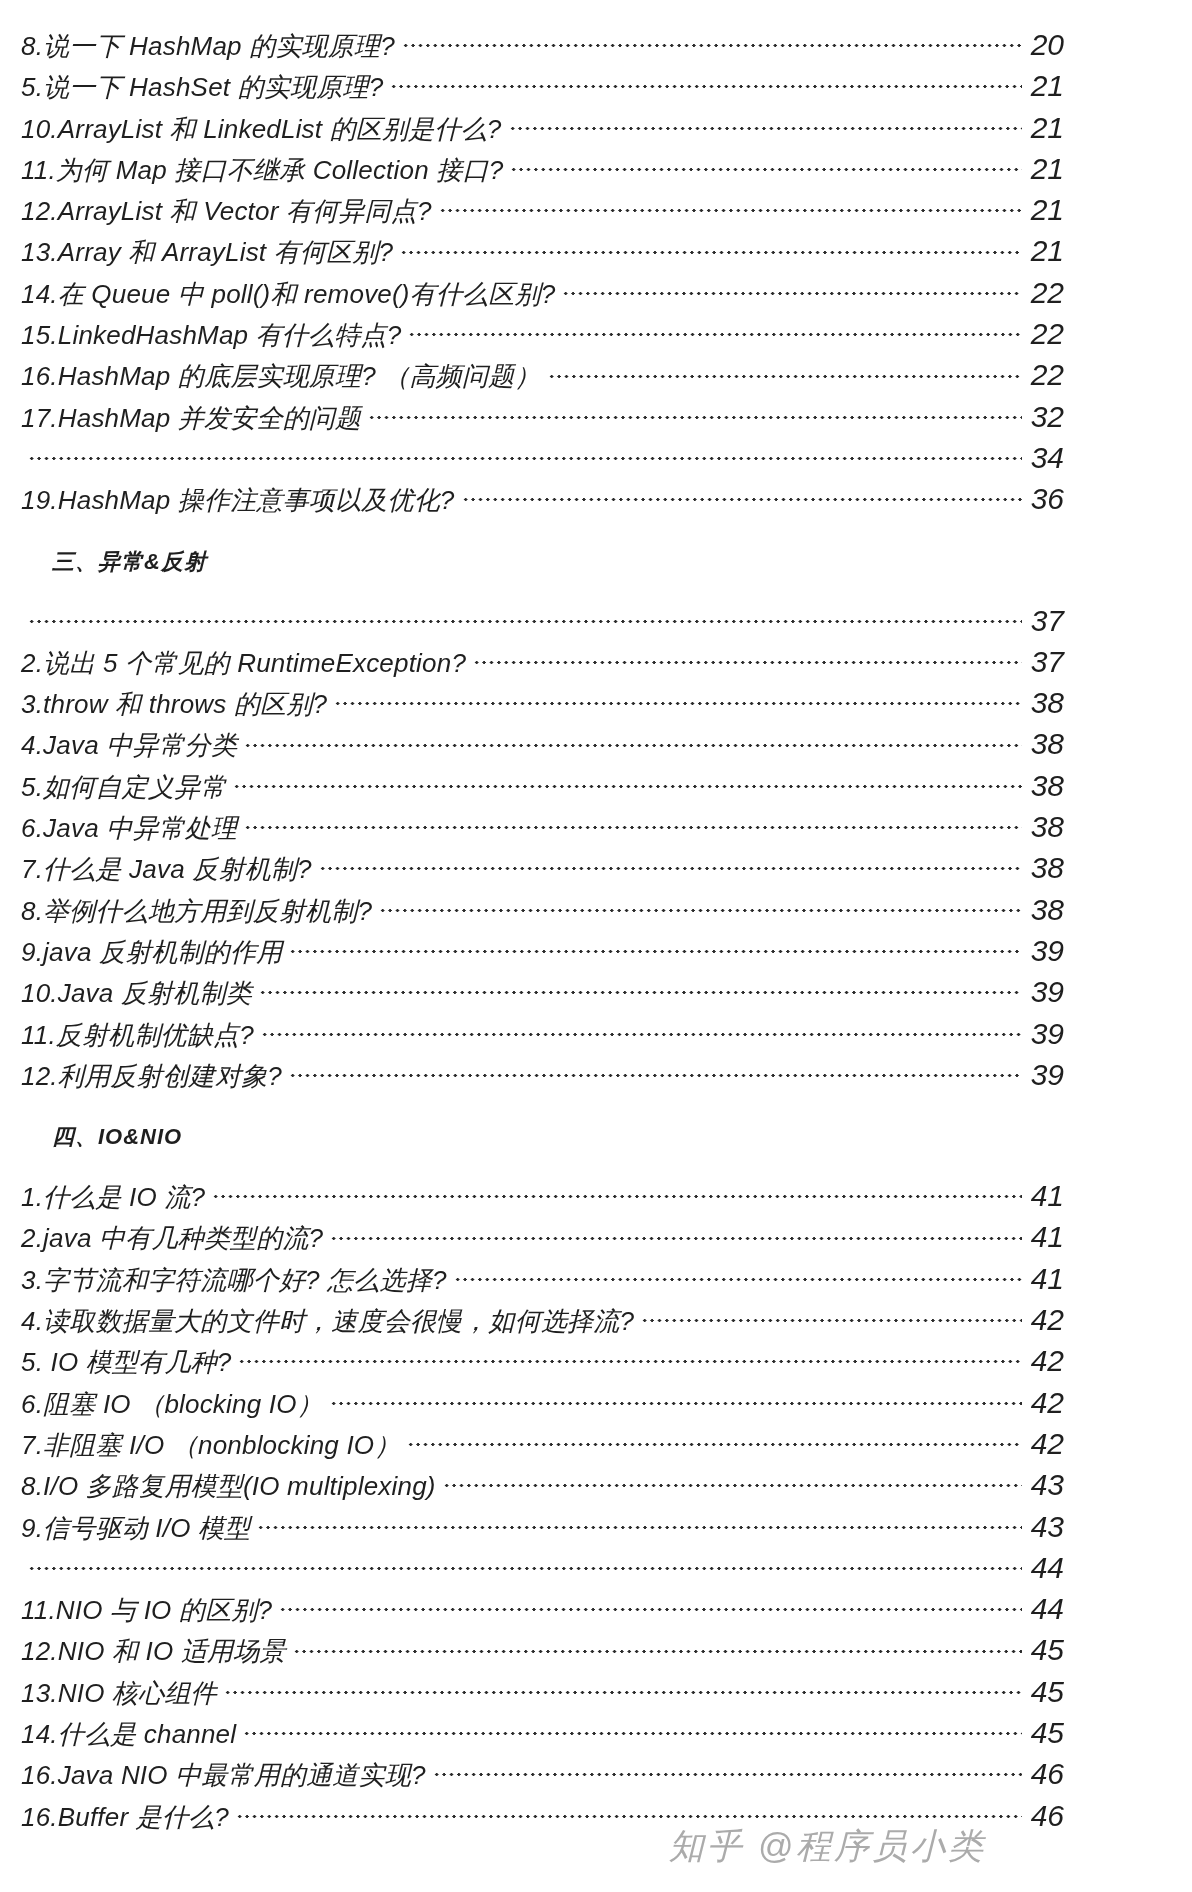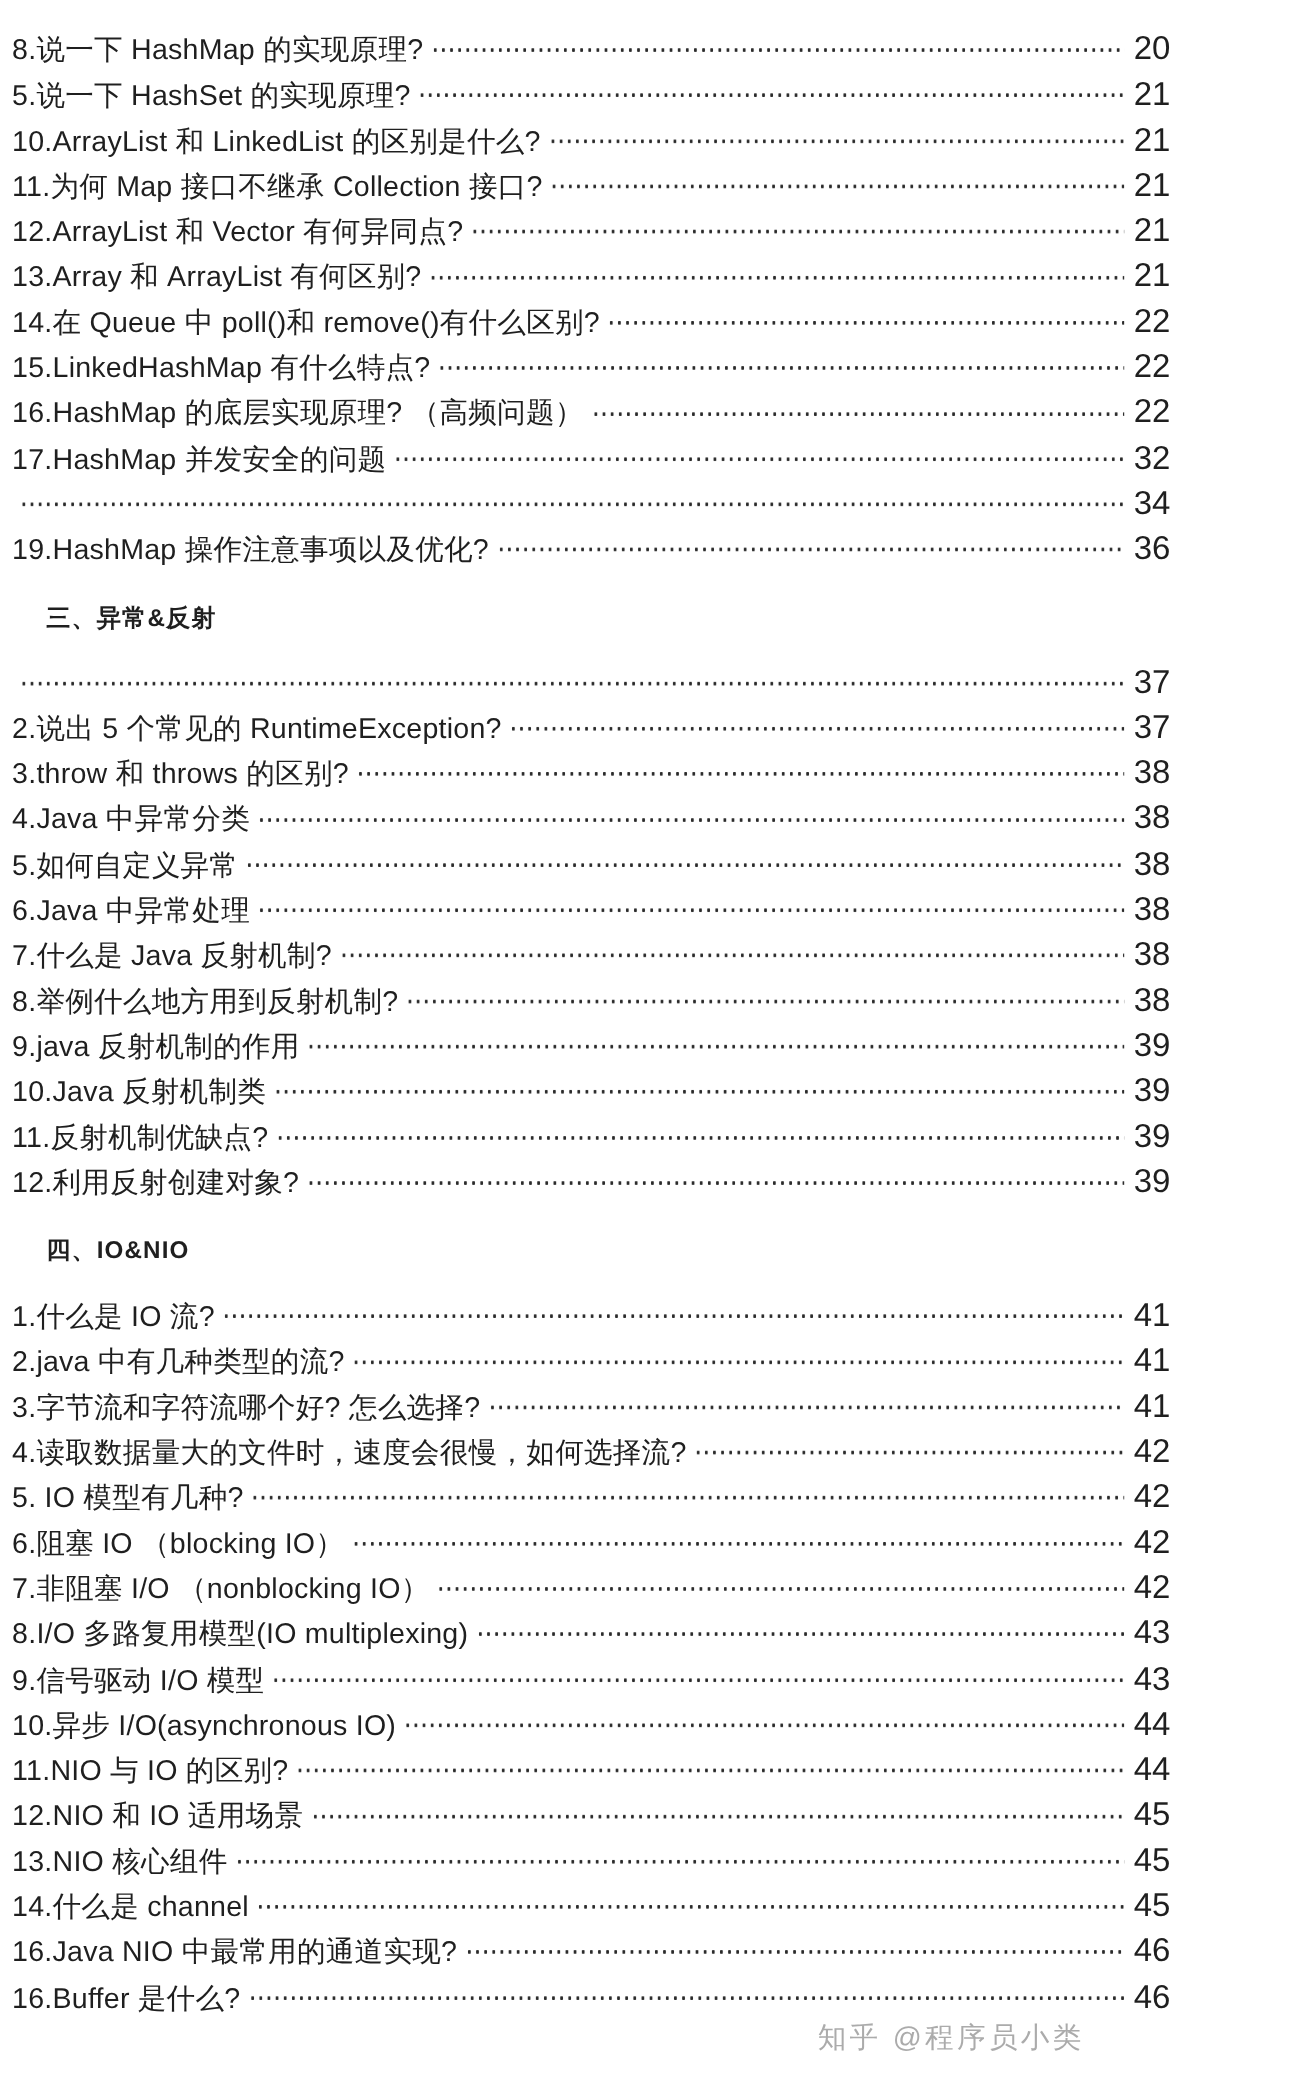--- a/index.html
+++ b/index.html
@@ -12,22 +12,23 @@
     height: 1892px;
     overflow: hidden;
     position: relative;
     font-family: "Liberation Sans", "DejaVu Sans", sans-serif;
     color: #1f1f1f;
   }
   .page {
     box-sizing: border-box;
     width: 1090px;
     height: 1892px;
-    padding: 24px 26px 0 11px;
+    padding: 24px 26px 0 21px;
     position: relative;
+    font-style: italic;
   }
   .toc-row {
     display: flex;
     align-items: baseline;
     height: 41.3px;
     font-size: 26px;
     line-height: 41.3px;
   }
   .toc-title {
     white-space: nowrap;
@@ -57,21 +58,21 @@
     height: 42px;
     line-height: 42px;
     font-size: 22px;
     font-weight: 600;
     letter-spacing: 1px;
   }
   .watermark {
     position: absolute;
     right: 104px;
     bottom: 22px;
-    font-size: 26px;
+    font-size: 35px;
     letter-spacing: 3px;
     color: rgba(152, 152, 152, 0.82);
     text-shadow: 0 0 2px rgba(255, 255, 255, 0.9), 0 0 1px rgba(255, 255, 255, 0.9);
     pointer-events: none;
     white-space: nowrap;
   }
 </style>
 </head>
 <body>
 
@@ -236,21 +237,20 @@
         <span class="toc-title">8.I/O 多路复用模型(IO multiplexing)</span>
         <span class="leader"></span>
         <span class="page-num">43</span>
       </div>
       <div class="toc-row">
         <span class="toc-title">9.信号驱动 I/O 模型</span>
         <span class="leader"></span>
         <span class="page-num">43</span>
       </div>
       <div class="toc-row">
-        <span class="toc-title">10.异步 I/O(asynchronous IO)</span>
         <span class="leader"></span>
         <span class="page-num">44</span>
       </div>
       <div class="toc-row">
         <span class="toc-title">11.NIO 与 IO 的区别?</span>
         <span class="leader"></span>
         <span class="page-num">44</span>
       </div>
       <div class="toc-row">
         <span class="toc-title">12.NIO 和 IO 适用场景</span>

